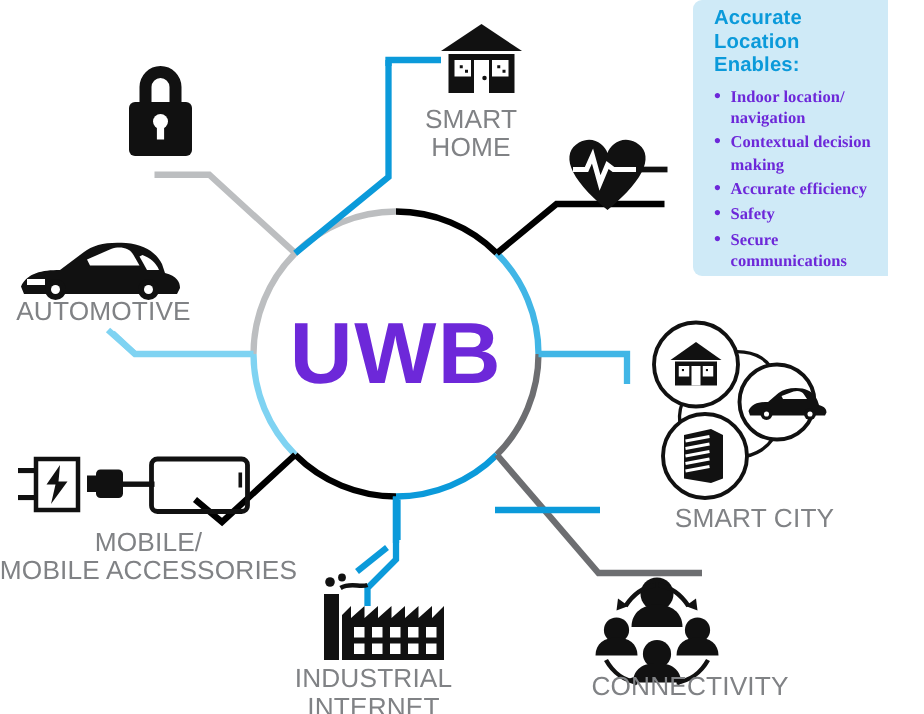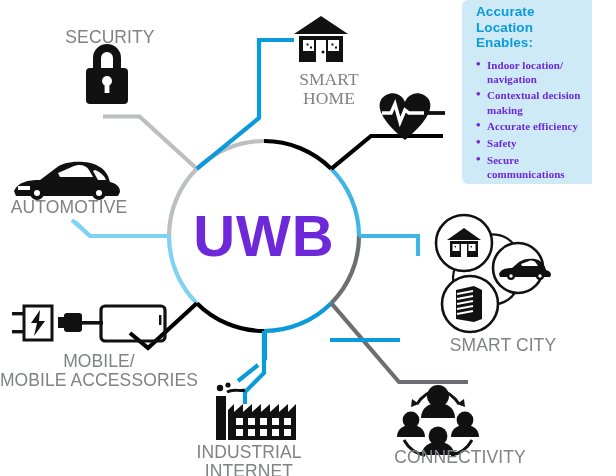--- a/index.html
+++ b/index.html
@@ -12,21 +12,21 @@
     display:flex;align-items:center;justify-content:center;
     font-size:58px;font-weight:bold;letter-spacing:1px;color:#6d28d9;
     line-height:1;
   }
 
   .node-label{
     position:absolute;color:#808285;font-size:17.5px;line-height:19px;
     text-align:center;white-space:pre-line;letter-spacing:0.1px;
   }
   #label-security{left:30px;top:28px;width:160px;}
-  #label-smart-home{left:271px;top:70px;width:116px;font-family:Liberation Serif, serif;}
+  #label-smart-home{left:256px;top:70px;width:116px;}
   #label-health{left:352px;top:143px;width:120px;text-align:left;}
   #label-smart-city{left:418px;top:336px;width:170px;}
   #label-connectivity{left:370px;top:448px;width:180px;text-align:center;}
   #label-industrial{left:176px;top:443px;width:146px;}
   #label-mobile{left:-4px;top:352px;width:206px;}
   #label-automotive{left:-6px;top:198px;width:150px;}
 
   #info-box{
     position:absolute;left:462px;top:0px;width:130px;height:184px;
     background:#cfeaf7;border-radius:6px 0 0 6px;
@@ -253,21 +253,20 @@
       <path d="M 412 399 L 419 404 L 411 407 Z"></path>
       <path d="M 464 399 L 457 404 L 465 407 Z"></path>
       <path d="M 426 450 L 424 457 L 418 453 Z"></path>
       <path d="M 450 450 L 452 457 L 458 453 Z"></path>
     </g>
 
   </svg>
 
   <div class="hub-label">UWB</div>
 
-  <div class="node-label" id="label-security">SECURITY</div>
   <div class="node-label" id="label-smart-home">SMART
 HOME</div>
   <div class="node-label" id="label-smart-city">SMART CITY</div>
   <div class="node-label" id="label-connectivity">CONNECTIVITY</div>
   <div class="node-label" id="label-industrial">INDUSTRIAL
 INTERNET</div>
   <div class="node-label" id="label-mobile">MOBILE/
 MOBILE ACCESSORIES</div>
   <div class="node-label" id="label-automotive">AUTOMOTIVE</div>
 

